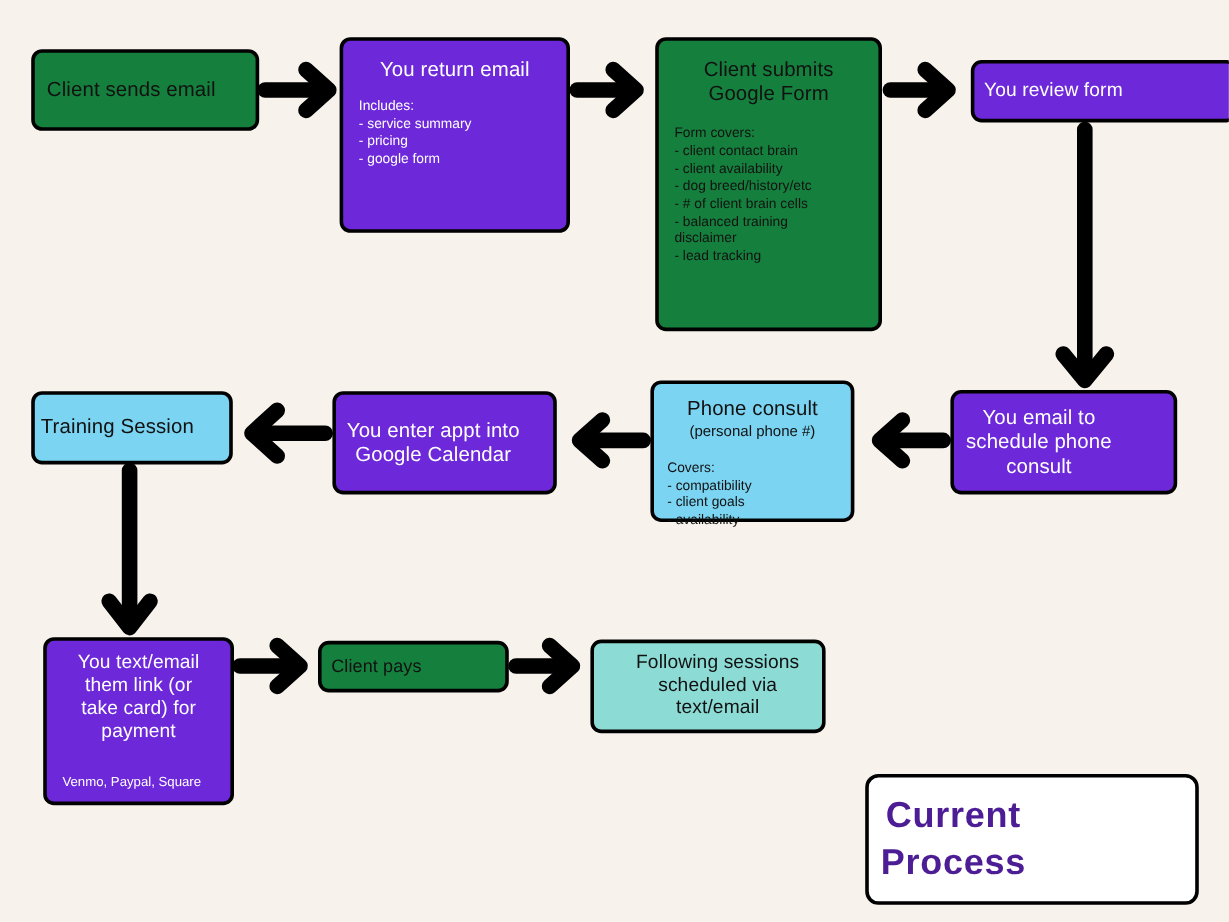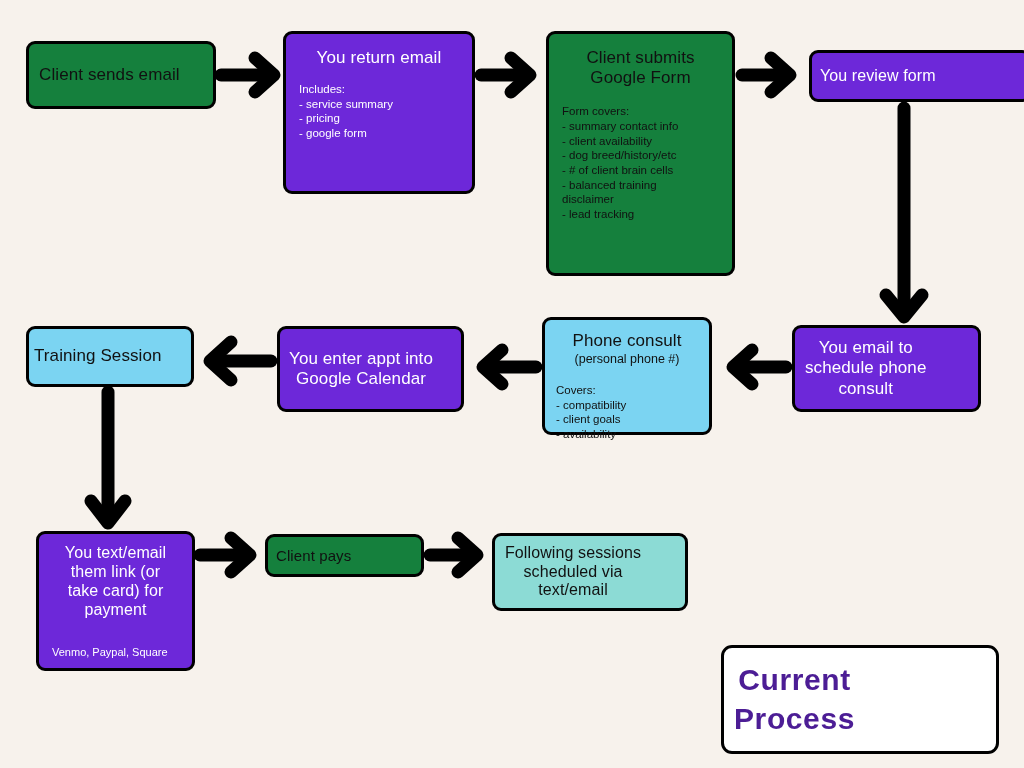--- a/index.html
+++ b/index.html
@@ -86,21 +86,21 @@
 
   #n-payment { left:36px; top:531px; width:159px; height:140px; padding:10px 8px 8px 8px;
                justify-content:flex-start; align-items:center; }
   #n-payment .node-title { font-size:16px; }
   #n-payment .node-sub   { font-size:11px; margin-top:auto; align-self:flex-start; padding-left:5px; padding-bottom:1px; }
 
   #n-client-pays { left:265px; top:534px; width:159px; height:43px; padding:0 8px; }
   #n-client-pays .node-title { font-size:15px; }
 
   #n-following-sessions { left:492px; top:533px; width:196px; height:78px; padding:0 10px; }
-  #n-following-sessions .node-title { font-size:16px; }
+  #n-following-sessions .node-title { font-size:16px;margin-left:25px; }
 
   #n-current-process { left:721px; top:645px; width:278px; height:109px; border-radius:11px; padding:0 10px; }
   #n-current-process .node-title { font-size:30px; font-weight:700; letter-spacing:.6px; line-height:1.28; }
 
   
   #arrows { position:absolute; inset:0; z-index:2; pointer-events:none; }
 </style>
 </head>
 <body>
 
@@ -171,21 +171,21 @@
     <div class="node-body">Includes:
 - service summary
 - pricing
 - google form</div>
   </div>
 
   <div class="node fill-orange" id="n-client-submits-form">
     <div class="node-title">Client submits
 Google Form</div>
     <div class="node-body">Form covers:
-- summary contact info
+- client contact brain
 - client availability
 - dog breed/history/etc
 - # of client brain cells
 - balanced training
 disclaimer
 - lead tracking</div>
   </div>
 
   <div class="node fill-purple center" id="n-you-review-form">
     <div class="node-title">You review form</div>

